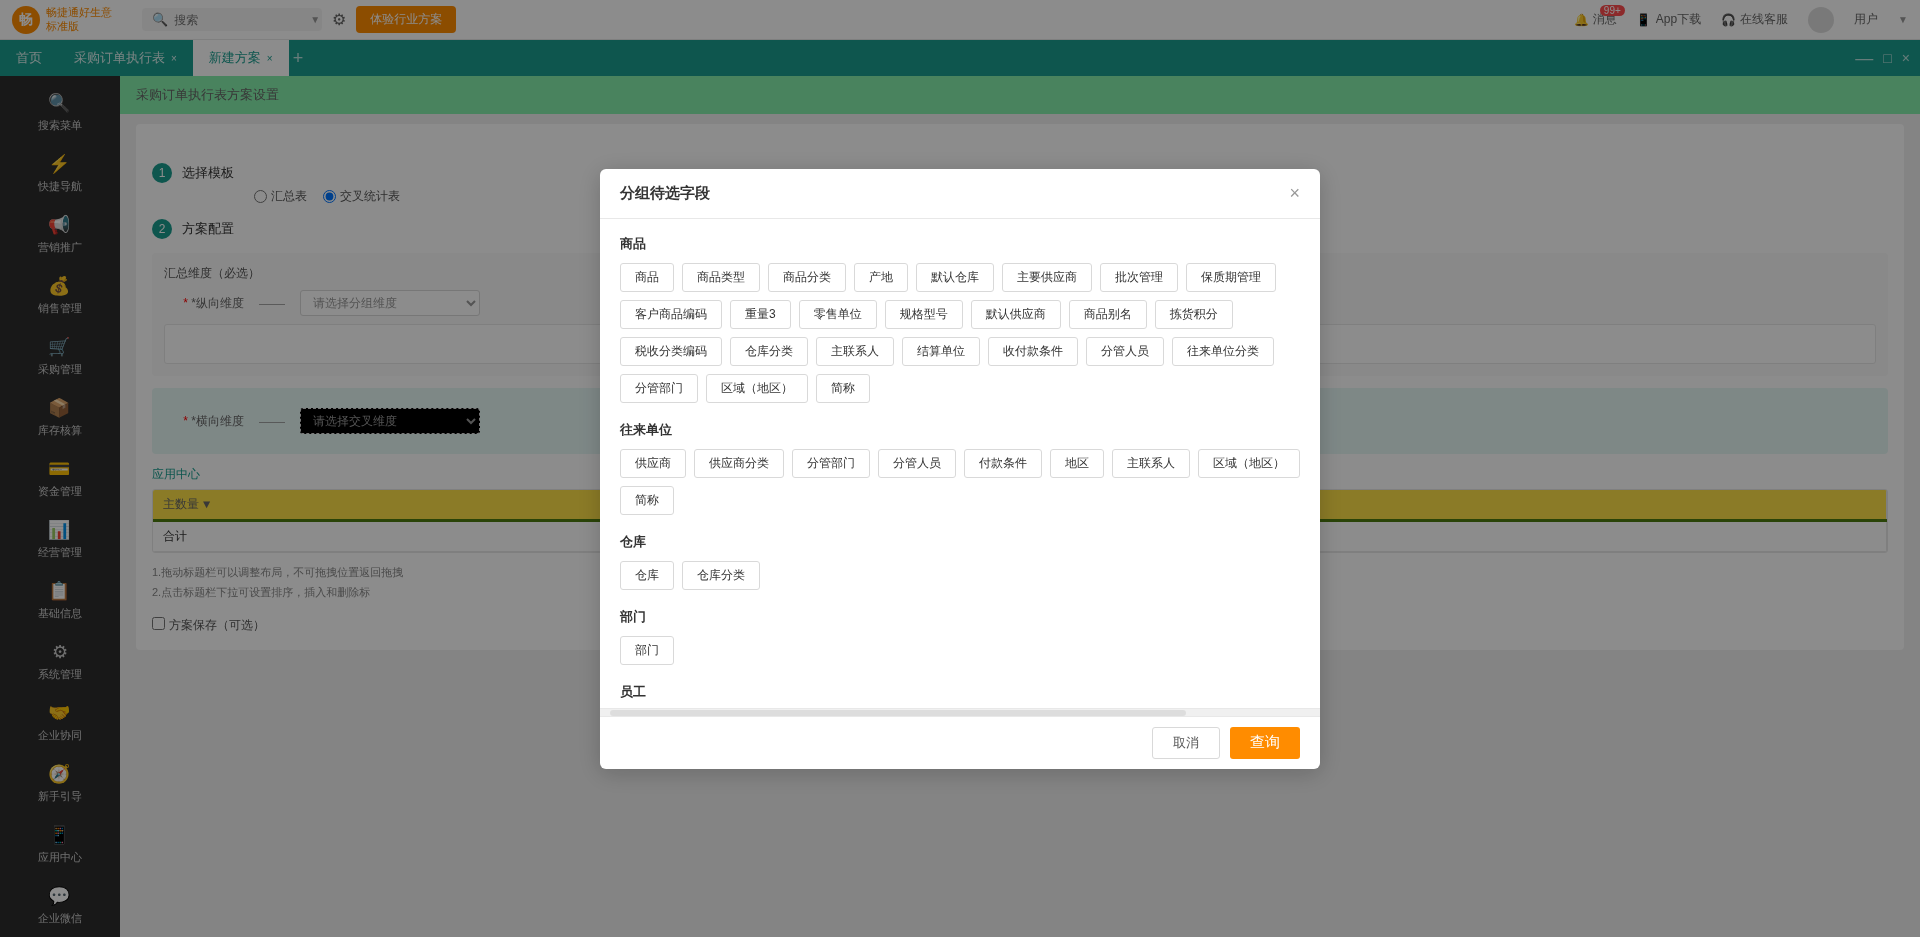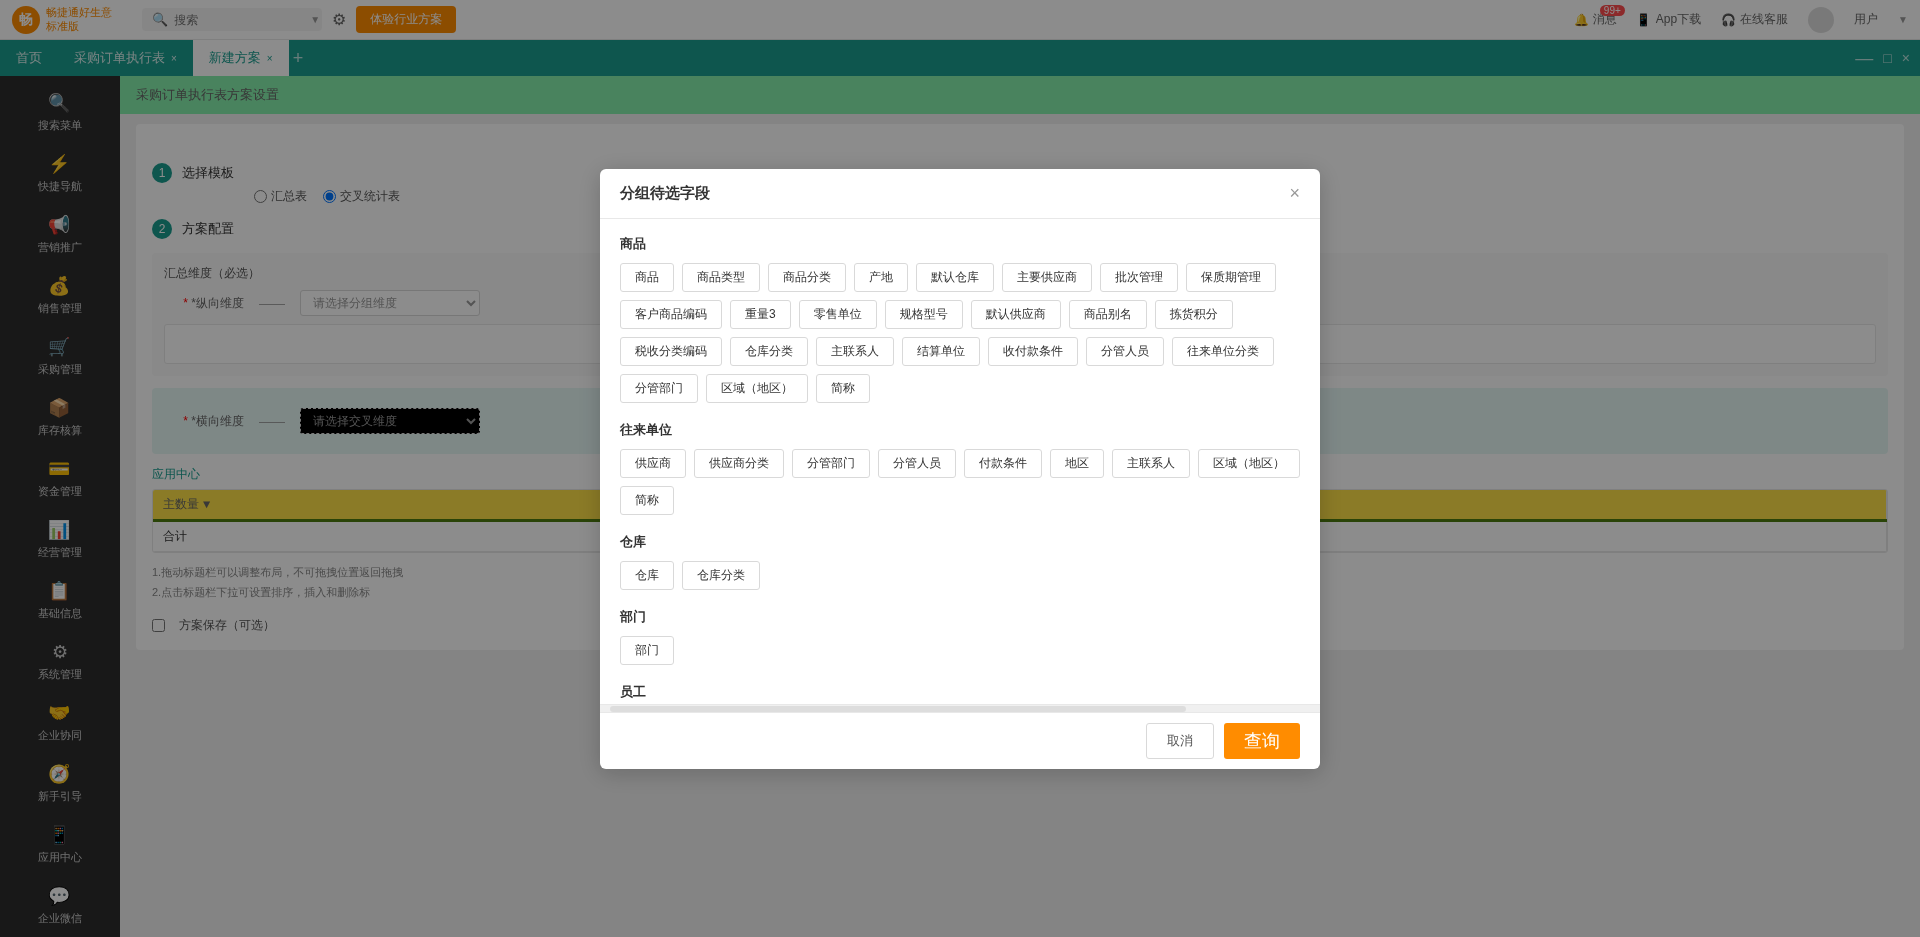--- a/index.html
+++ b/index.html
@@ -181,21 +181,21 @@
       display: flex;
       align-items: center;
       gap: 4px;
     }
     .table-data-row { display: flex; border-bottom: 1px solid #e8e8e8; }
     .table-data-cell { flex: 1; padding: 6px 10px; font-size: 12px; color: #333; border-right: 1px solid #e8e8e8; }
 
     .tips-section { font-size: 11px; color: #888; margin-top: 10px; line-height: 1.8; }
 
     .footer-row { display: flex; align-items: center; gap: 8px; margin-top: 14px; }
-    .save-check { display: flex; align-items: center; gap: 14px; font-size: 12px; color: #555; }
+    .save-check { display: flex; align-items: flex-start; gap: 4px; font-size: 12px; color: #555; }
 
     
     .overlay {
       position: fixed;
       top: 0; left: 0; right: 0; bottom: 0;
       background: rgba(0,0,0,0.45);
       z-index: 100;
       display: flex;
       align-items: center;
       justify-content: center;
@@ -255,21 +255,21 @@
     .modal-body::-webkit-scrollbar-track { background: #f1f1f1; }
     .modal-body::-webkit-scrollbar-thumb { background: #ccc; border-radius: 3px; }
 
     
     .btn-cancel {
       border: 1px solid #d9d9d9; background: #fff; color: #555;
       padding: 6px 20px; border-radius: 3px; cursor: pointer; font-size: 13px;
     }
     .btn-confirm {
       border: none; background: #ff8c00; color: #fff;
-      padding: 6px 20px; border-radius: 3px; cursor: pointer; font-size: 18px;
+      padding: 6px 20px; border-radius: 3px; cursor: pointer; font-size: 15px;
     }
 
     .scrollbar-h {
       height: 8px;
       background: #f0f0f0;
       border-top: 1px solid #e8e8e8;
       flex-shrink: 0;
       position: relative;
     }
     .scrollbar-h-thumb {

